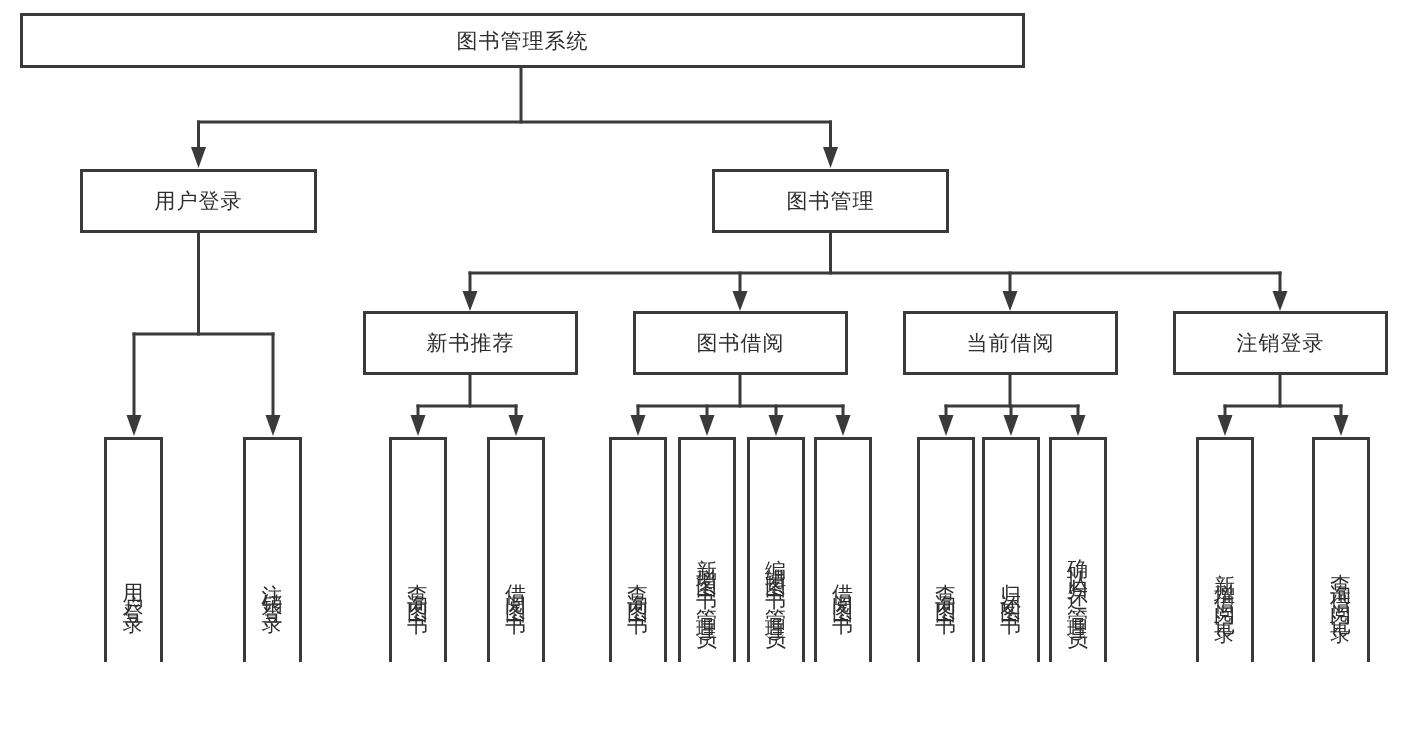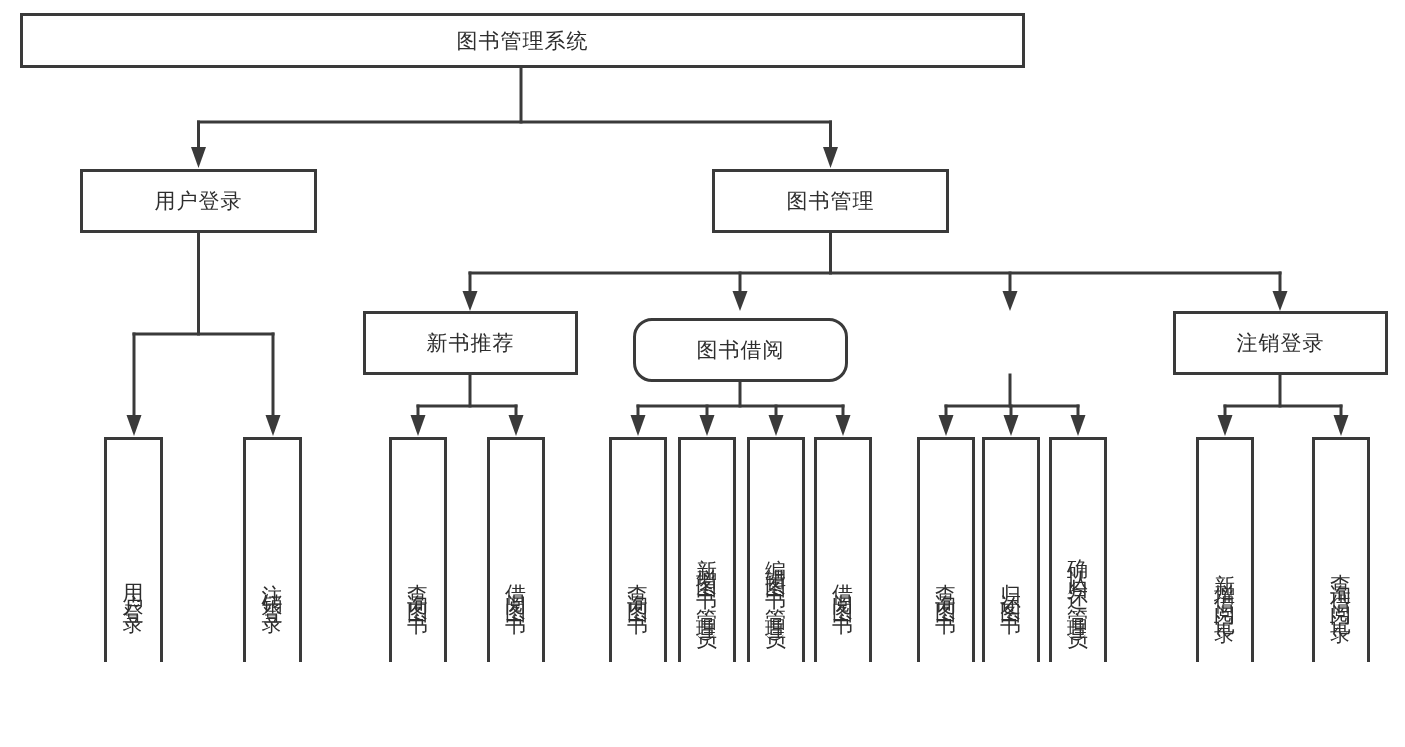--- a/index.html
+++ b/index.html
@@ -131,22 +131,25 @@
   <div class="node hnode" style="left:80px;top:169px;width:237px;height:64px;">
     <span>用户登录</span>
   </div>
   <div class="node hnode" style="left:712px;top:169px;width:237px;height:64px;">
     <span>图书管理</span>
   </div>
 
   <div class="node hnode" style="left:363px;top:311px;width:215px;height:64px;">
     <span>新书推荐</span>
   </div>
-  <div class="node hnode" style="left:633px;top:318px;width:215px;height:64px;border-radius:19px;">
+  <div class="node hnode" style="left:633px;top:311px;width:215px;height:64px;">
     <span>图书借阅</span>
+  </div>
+  <div class="node hnode" style="left:903px;top:311px;width:215px;height:64px;">
+    <span>当前借阅</span>
   </div>
   <div class="node hnode" style="left:1173px;top:311px;width:215px;height:64px;">
     <span>注销登录</span>
   </div>
 
   <div class="node leaf" style="left:104px;width:59px;">
     <span class="vtext">用户登录</span>
   </div>
   <div class="node leaf" style="left:243px;width:59px;">
     <span class="vtext">注销登录</span>

